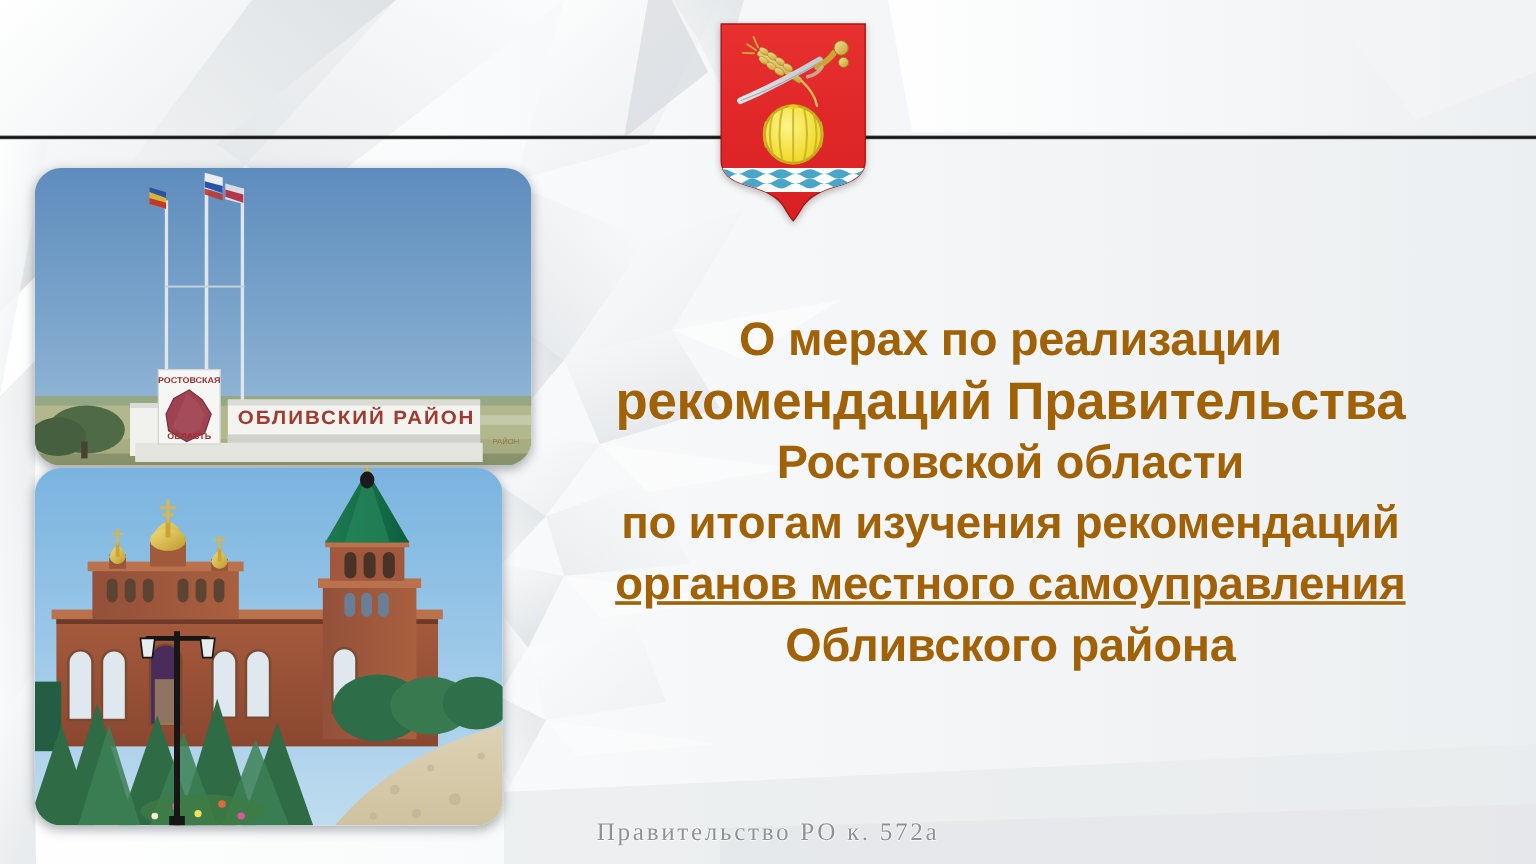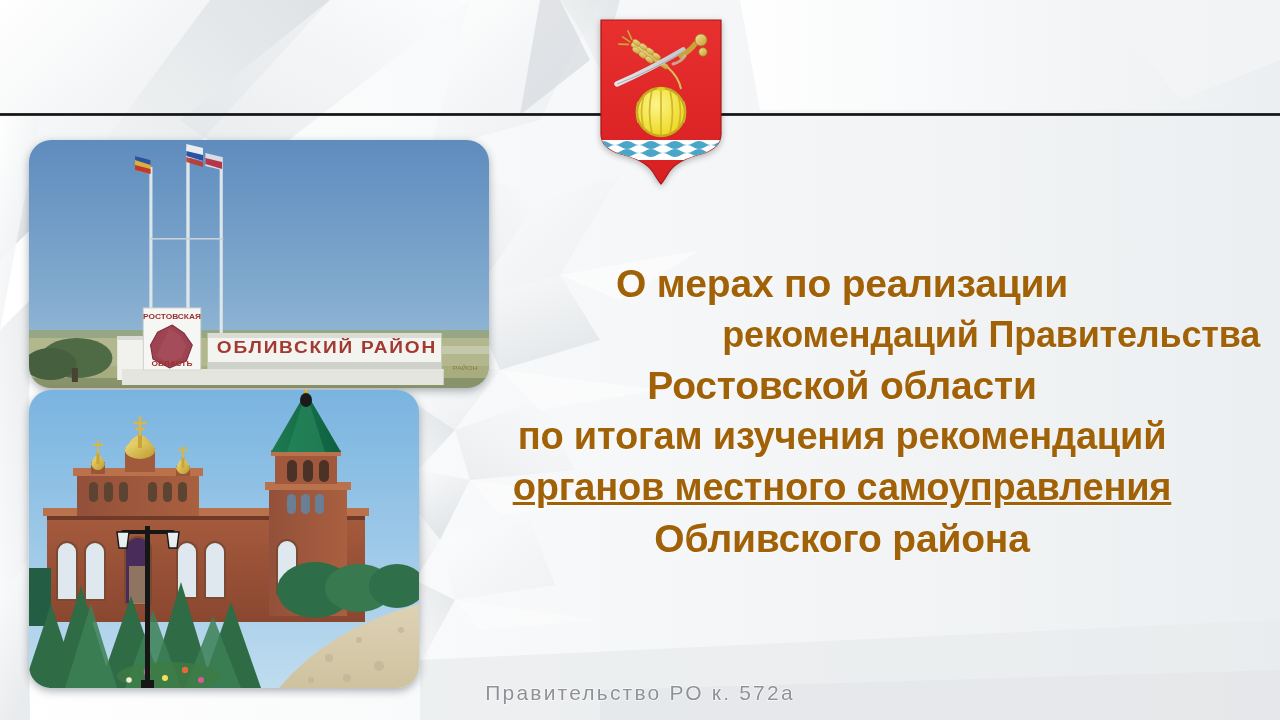--- a/index.html
+++ b/index.html
@@ -29,46 +29,46 @@
   .emblem { position:absolute; left:597px; top:16px; width:128px; height:170px; z-index:6; }
   .emblem svg { display:block; width:128px; height:170px;
                 filter:drop-shadow(0 2px 3px rgba(0,0,0,.28)); }
 
   
   .photo {
     position:absolute; border-radius:22px; overflow:hidden;
     box-shadow:0 3px 9px rgba(40,50,60,.38);
     z-index:5;
   }
-  .photo-top    { left:29px;  top:140px; width:460px; height:248px; }
+  .photo-top    { left:29px;  top:140px; width:414px; height:248px; }
   .photo-bottom { left:29px;  top:390px; width:390px; height:298px; }
   .photo svg { display:block; width:100%; height:100%; }
 
   
   .title {
     position:absolute; left:424px; top:258px; width:836px;
     text-align:center;
     font-weight:bold;
     font-size:39px;
     line-height:51px;
     color:#a16207;
     letter-spacing:-0.2px;
     text-shadow:0 1px 1px rgba(255,255,255,.85);
     z-index:6;
   }
   .title .ln { display:block; white-space:nowrap; }
-  .title .ln.l2 { font-size:36px;text-align:right; }
+  .title .ln.l2 { font-size:44px; }
   .title .ln.l4 { font-size:38px; }
   .title .ln.l5 { font-size:38px;text-decoration:underline; }
 
   
   .caption {
     position:absolute; left:0; top:681px; width:1280px;
     text-align:center;
-    font-family:Liberation Sans, sans-serif;
+    font-family:Liberation Serif, serif;
     font-size:21px;
     letter-spacing:2.2px;
     color:#8e9296;
     -webkit-text-stroke:0.9px #fbfbfb;
     paint-order:stroke fill;
     text-shadow:0 0 2px rgba(255,255,255,.9);
     z-index:8;
   }
 </style>
 </head>

